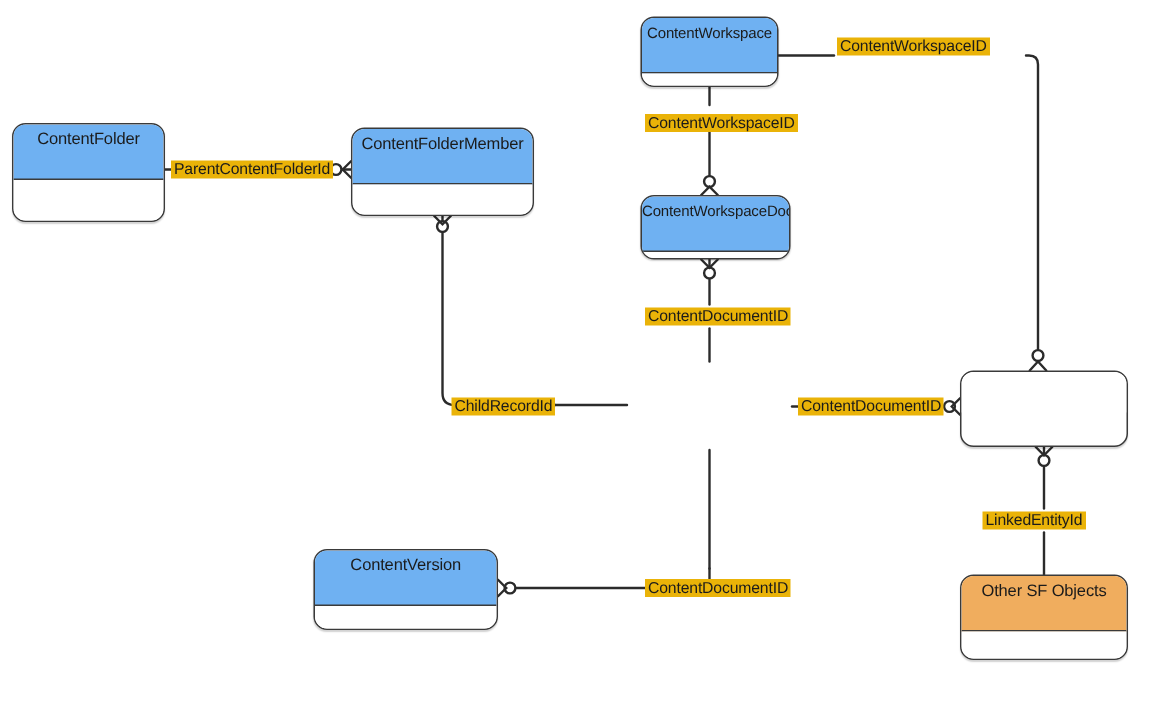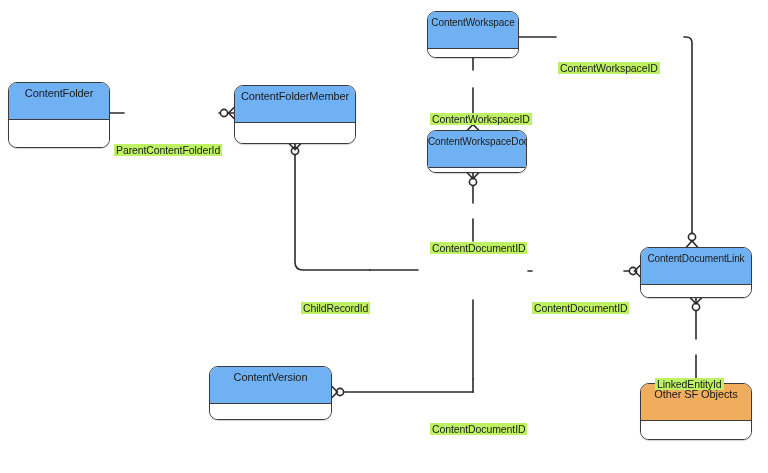--- a/index.html
+++ b/index.html
@@ -45,26 +45,25 @@
     letter-spacing: -0.1px;
   }
   .entity .body {
     height: calc(100% - 22px);
     background: #ffffff;
   }
   .edge-label {
     position: absolute;
     font-size: 10.5px;
     color: #1b1b1b;
-    background: #bef264;
+    background: #eab308;
     padding: 0 2px;
     white-space: nowrap;
     line-height: 12px;
     letter-spacing: -0.1px;
-    margin-top: 37px;
   }
 </style>
 </head>
 <body>
 
 <div id="canvas">
 
   <svg id="wires" viewBox="0 0 768 473" xmlns="http://www.w3.org/2000/svg">
     <g fill="none" stroke="#2b2b2b" stroke-width="1.6" stroke-linecap="round">
 
@@ -129,21 +128,20 @@
     <div class="body"></div>
   </div>
 
   <div class="entity" style="left:427px; top:130px; width:100px; height:43px;">
     <div class="hdr" style="background:#6fb1f2; font-size:10px;">ContentWorkspaceDoc</div>
     <div class="body"></div>
   </div>
 
 
   <div class="entity" style="left:640px; top:247px; width:112px; height:51px;">
-    <div class="hdr" style="background:#6fb1f2; font-size:10px;">ContentDocumentLink</div>
     <div class="body"></div>
   </div>
 
   <div class="entity" style="left:640px; top:383px; width:112px; height:57px;">
     <div class="hdr" style="background:#f0ad5e;">Other SF Objects</div>
     <div class="body"></div>
   </div>
 
   <div class="entity" style="left:209px; top:366px; width:123px; height:54px;">
     <div class="hdr" style="background:#6fb1f2;">ContentVersion</div>

